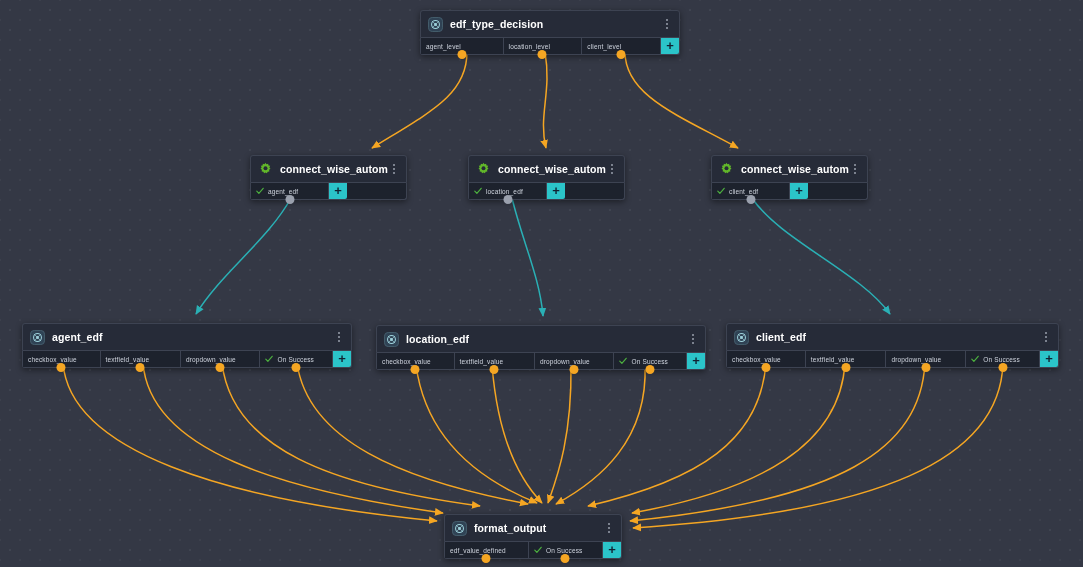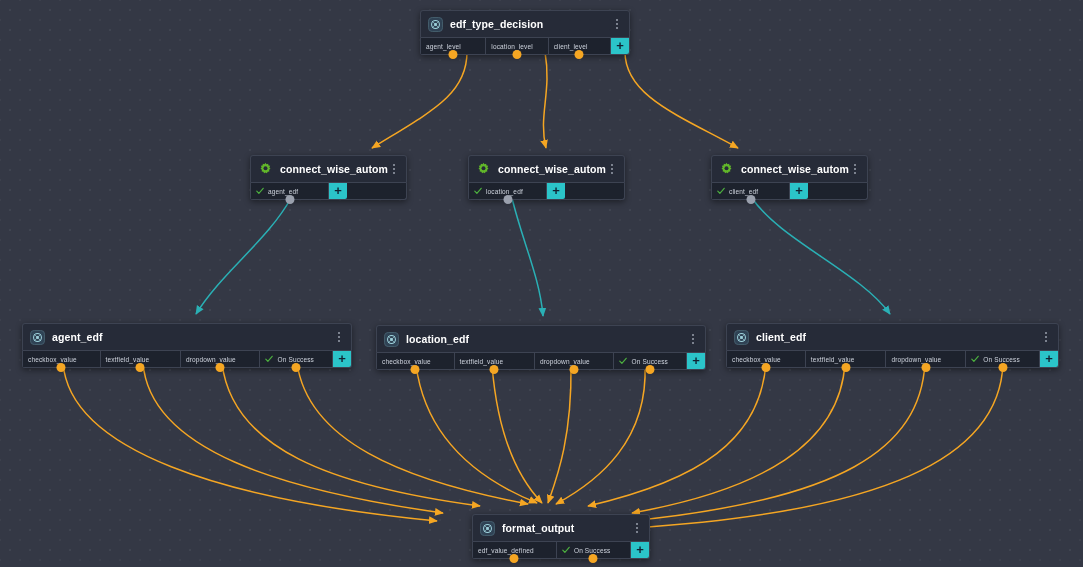--- a/index.html
+++ b/index.html
@@ -165,21 +165,21 @@
         <path d="M 571,365 C 572,440 556,480 548,503" fill="none" stroke="#f5a623" stroke-width="1.5" marker-end="url(#arrow-orange)"></path>
         <path d="M 645,365 C 648,440 600,480 556,504" fill="none" stroke="#f5a623" stroke-width="1.5" marker-end="url(#arrow-orange)"></path>
         <path d="M 766,363 C 760,440 700,480 588,506" fill="none" stroke="#f5a623" stroke-width="1.5" marker-end="url(#arrow-orange)"></path>
         <path d="M 845,363 C 840,445 760,490 632,513" fill="none" stroke="#f5a623" stroke-width="1.5" marker-end="url(#arrow-orange)"></path>
         <path d="M 925,363 C 920,450 840,500 630,521" fill="none" stroke="#f5a623" stroke-width="1.5" marker-end="url(#arrow-orange)"></path>
         <path d="M 1003,363 C 1000,460 880,512 633,528" fill="none" stroke="#f5a623" stroke-width="1.5" marker-end="url(#arrow-orange)"></path>
       </g>
   </svg>
 
   <div id="nodes-layer">
-      <div class="node" style="left: 420px; top: 10px; width: 210px;">
+      <div class="node" style="left: 420px; top: 10px; width: 260px;">
         <div class="node-header">
           <div class="node-icon">
             <svg width="15" height="15" viewBox="0 0 16 16">
               <rect x="0.5" y="0.5" width="15" height="15" rx="4" fill="#2f4254" stroke="#46606f" stroke-width="1"></rect>
               <circle cx="8" cy="8" r="4.2" fill="none" stroke="#9fd3dd" stroke-width="1.1"></circle>
               <circle cx="8" cy="8" r="1.5" fill="#9fd3dd"></circle>
               <path d="M4.2 4.2 L11.8 11.8 M11.8 4.2 L4.2 11.8" stroke="#9fd3dd" stroke-width="0.9" opacity="0.75"></path>
             </svg>
           </div>
           <div class="node-title">edf_type_decision</div>
@@ -410,21 +410,21 @@
               <path d="M1 5.2 L3.6 7.9 L9 1.6" fill="none" stroke="#4caf3f" stroke-width="1.5" stroke-linecap="round" stroke-linejoin="round"></path>
             </svg>
             <span class="port-label">On Success</span>
             <span class="port-dot"></span>
           </div>
           <div class="plus-btn">
             <span>+</span>
           </div>
         </div>
       </div>
-      <div class="node" style="left: 444px; top: 514px; width: 178px; margin-left: 28px;">
+      <div class="node" style="left: 444px; top: 514px; width: 178px;">
         <div class="node-header">
           <div class="node-icon">
             <svg width="15" height="15" viewBox="0 0 16 16">
               <rect x="0.5" y="0.5" width="15" height="15" rx="4" fill="#2f4254" stroke="#46606f" stroke-width="1"></rect>
               <circle cx="8" cy="8" r="4.2" fill="none" stroke="#9fd3dd" stroke-width="1.1"></circle>
               <circle cx="8" cy="8" r="1.5" fill="#9fd3dd"></circle>
               <path d="M4.2 4.2 L11.8 11.8 M11.8 4.2 L4.2 11.8" stroke="#9fd3dd" stroke-width="0.9" opacity="0.75"></path>
             </svg>
           </div>
           <div class="node-title">format_output</div>

